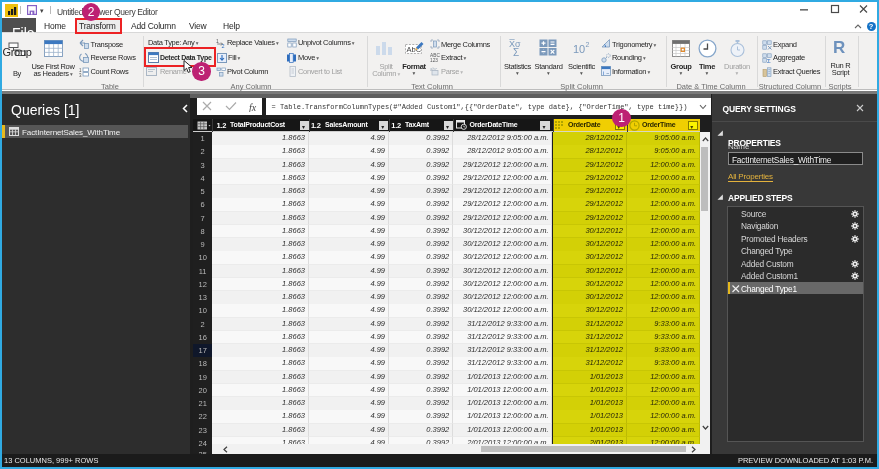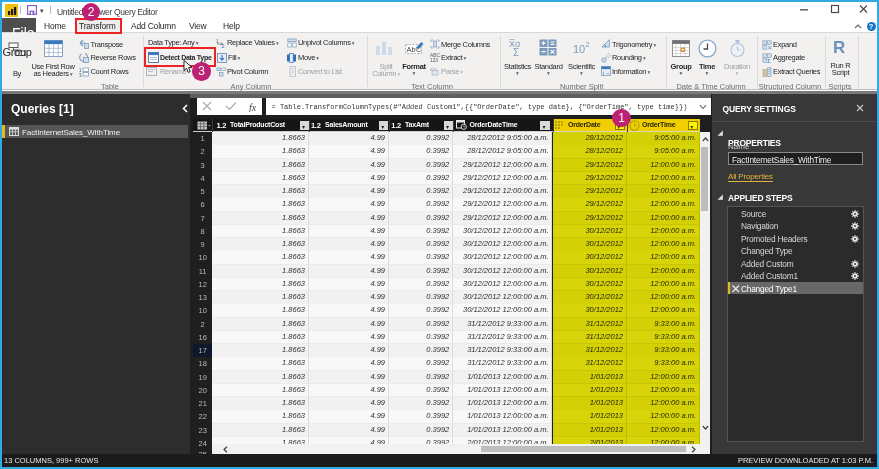--- a/index.html
+++ b/index.html
@@ -48,21 +48,21 @@
 <div class="abs" style="left:142.5px;top:36px;width:1px;height:51px;background:#d9d9d9;"></div>
 <div class="abs" style="left:367.3px;top:36px;width:1px;height:51px;background:#d9d9d9;"></div>
 <div class="abs" style="left:500.3px;top:36px;width:1px;height:51px;background:#d9d9d9;"></div>
 <div class="abs" style="left:665.7px;top:36px;width:1px;height:51px;background:#d9d9d9;"></div>
 <div class="abs" style="left:756.8px;top:36px;width:1px;height:51px;background:#d9d9d9;"></div>
 <div class="abs" style="left:825px;top:36px;width:1px;height:51px;background:#d9d9d9;"></div>
 <div class="abs" style="left:857.5px;top:36px;width:1px;height:51px;background:#d9d9d9;"></div>
 <div class="abs txt" style="left:70px;top:81.5px;font-size:7.5px;color:#6b6b6b;transform:translateX(-50%);margin-left:40px;">Table</div>
 <div class="abs txt" style="left:251px;top:81.5px;font-size:7.5px;color:#6b6b6b;transform:translateX(-50%);">Any Column</div>
 <div class="abs txt" style="left:432px;top:81.5px;font-size:7.5px;color:#6b6b6b;transform:translateX(-50%);">Text Column</div>
-<div class="abs txt" style="left:581.6px;top:81.5px;font-size:7.5px;color:#6b6b6b;transform:translateX(-50%);">Number Split</div>
+<div class="abs txt" style="left:581.6px;top:81.5px;font-size:7.5px;color:#6b6b6b;transform:translateX(-50%);">Split Column</div>
 <div class="abs txt" style="left:711px;top:81.5px;font-size:7.5px;color:#6b6b6b;transform:translateX(-50%);">Date &amp; Time Column</div>
 <div class="abs txt" style="left:790px;top:81.5px;font-size:7.5px;color:#6b6b6b;transform:translateX(-50%);">Structured Column</div>
 <div class="abs txt" style="left:840px;top:81.5px;font-size:7.5px;color:#6b6b6b;transform:translateX(-50%);">Scripts</div>
 <svg class="abs" style="left:8px;top:42px;" width="20" height="15" viewBox="0 0 20 15">
 <g fill="#fdfdfd" stroke="#56585a" stroke-width="1">
 <rect x="1" y="1" width="9" height="4.5"></rect>
       <rect x="8" y="9" width="9" height="4.5"></rect>
     </g>
 <path d="M5.5 5.5 V8 H12.5 V9" stroke="#56585a" fill="none"></path>
   </svg>
@@ -267,21 +267,21 @@
 <div class="abs txt" style="left:840.5px;top:60.5px;font-size:7.5px;letter-spacing:-0.3px;color:#262626;transform:translateX(-50%);">Run R</div>
 <div class="abs txt" style="left:840.5px;top:67.5px;font-size:7.5px;letter-spacing:-0.3px;color:#262626;transform:translateX(-50%);">Script</div>
 <svg class="abs" style="left:854px;top:24px;" width="8" height="5" viewBox="0 0 8 5">
     <path d="M1 4 L4 1 L7 4" stroke="#666" stroke-width="1.1" fill="none"></path>
   </svg>
 <div class="abs" style="left:866.5px;top:21.5px;width:9px;height:9px;border-radius:50%;background:#1673c6;"></div>
 <div class="abs txt" style="left:868.8px;top:22.3px;font-size:7.5px;color:#fff;font-weight:bold;">?</div>
 <div class="abs" style="left:2px;top:90.5px;width:875px;height:3.2px;background:#7a7a7a;"></div>
 <div class="abs" style="left:2px;top:93.5px;width:875px;height:360px;background:#1e1e1e;"></div>
 <div class="abs" style="left:2px;top:93.5px;width:188px;height:360px;background:#2d2d2d;"></div>
-<div class="abs txt" style="left:11px;top:101.5px;font-size:12px;font-weight:bold;color:#fff;">Queries [1]</div>
+<div class="abs txt" style="left:11px;top:101.5px;font-size:14px;font-weight:normal;color:#fff;">Queries [1]</div>
 <svg class="abs" style="left:182px;top:103.5px;" width="6" height="9" viewBox="0 0 6 9">
     <path d="M5 1 L1.5 4.5 L5 8" stroke="#fff" stroke-width="1.5" fill="none"></path>
   </svg>
 <div class="abs" style="left:2px;top:124.5px;width:186px;height:13px;background:#565656;"></div>
 <div class="abs" style="left:2px;top:124.5px;width:2.5px;height:13px;background:#e6b91e;"></div>
 <svg class="abs" style="left:8.5px;top:126.5px;" width="10" height="9" viewBox="0 0 10 9">
 <rect x="0.5" y="0.5" width="9" height="8" fill="none" stroke="#ddd" stroke-width="1"></rect>
 <rect x="0.5" y="0.5" width="9" height="2.2" fill="#ddd"></rect>
 <path d="M0.5 4.8 H9.5 M3.5 2.5 V8.5 M6.5 2.5 V8.5" stroke="#ddd" stroke-width="0.8"></path>
   </svg>

